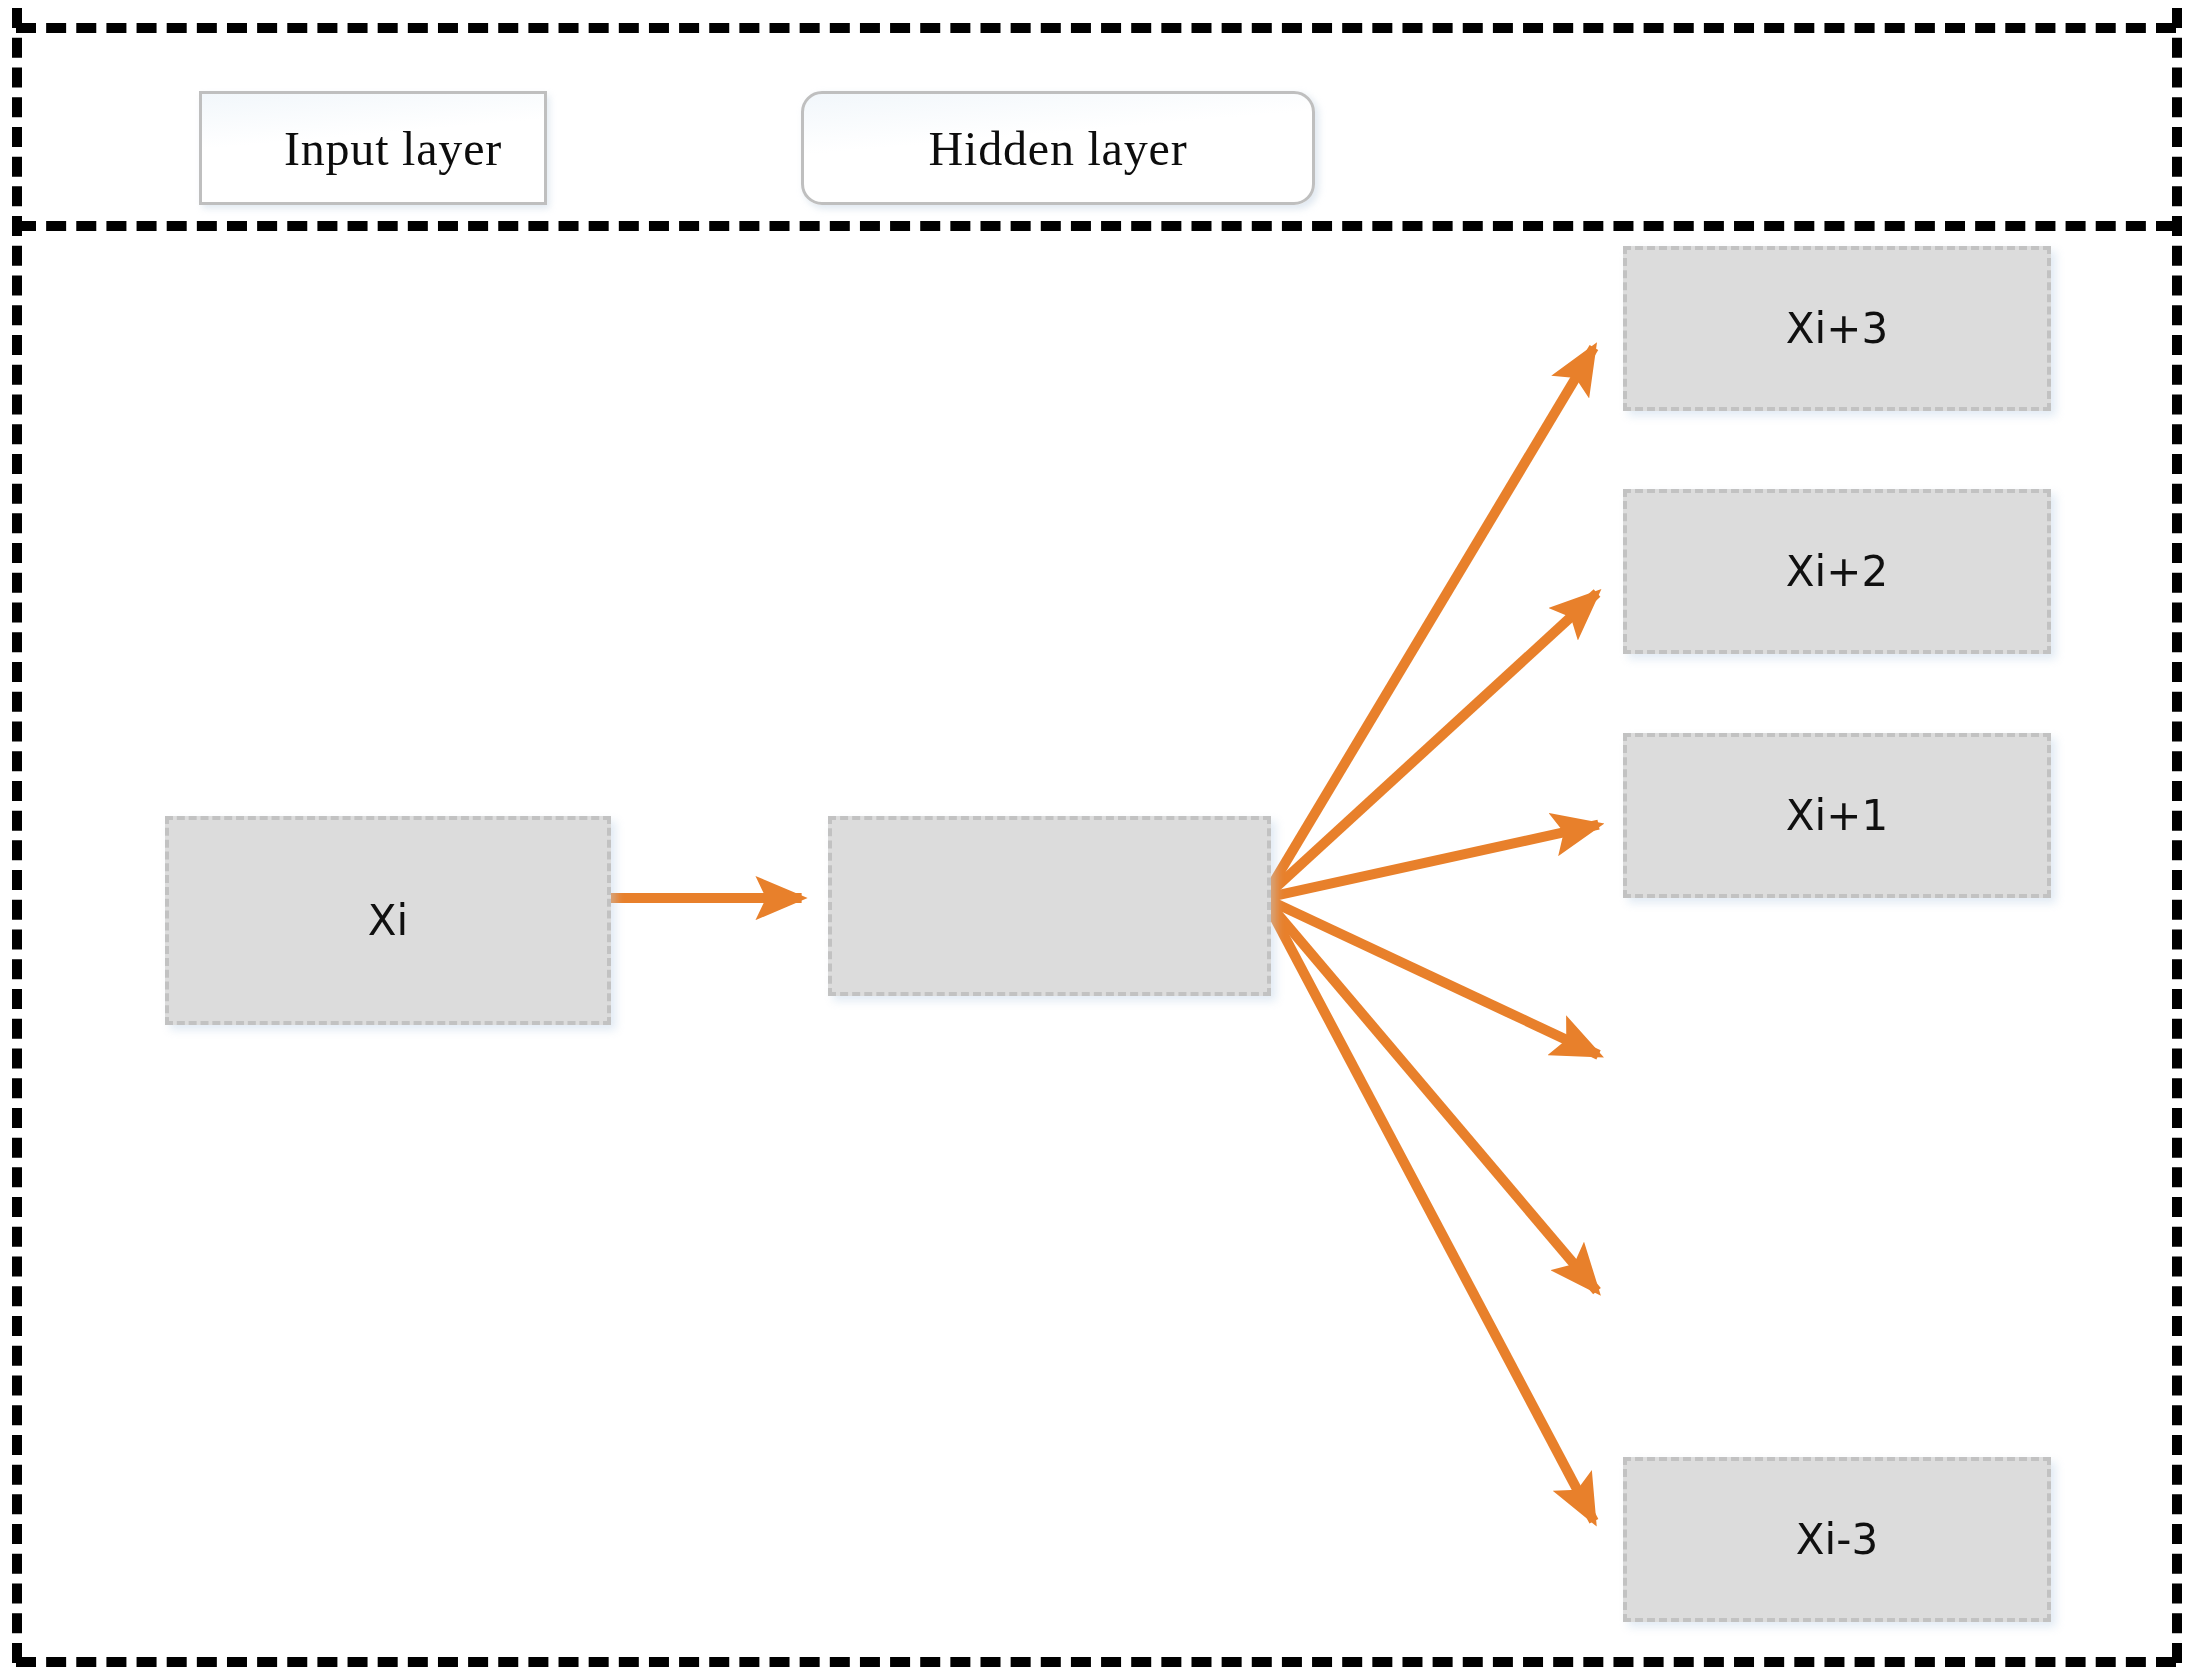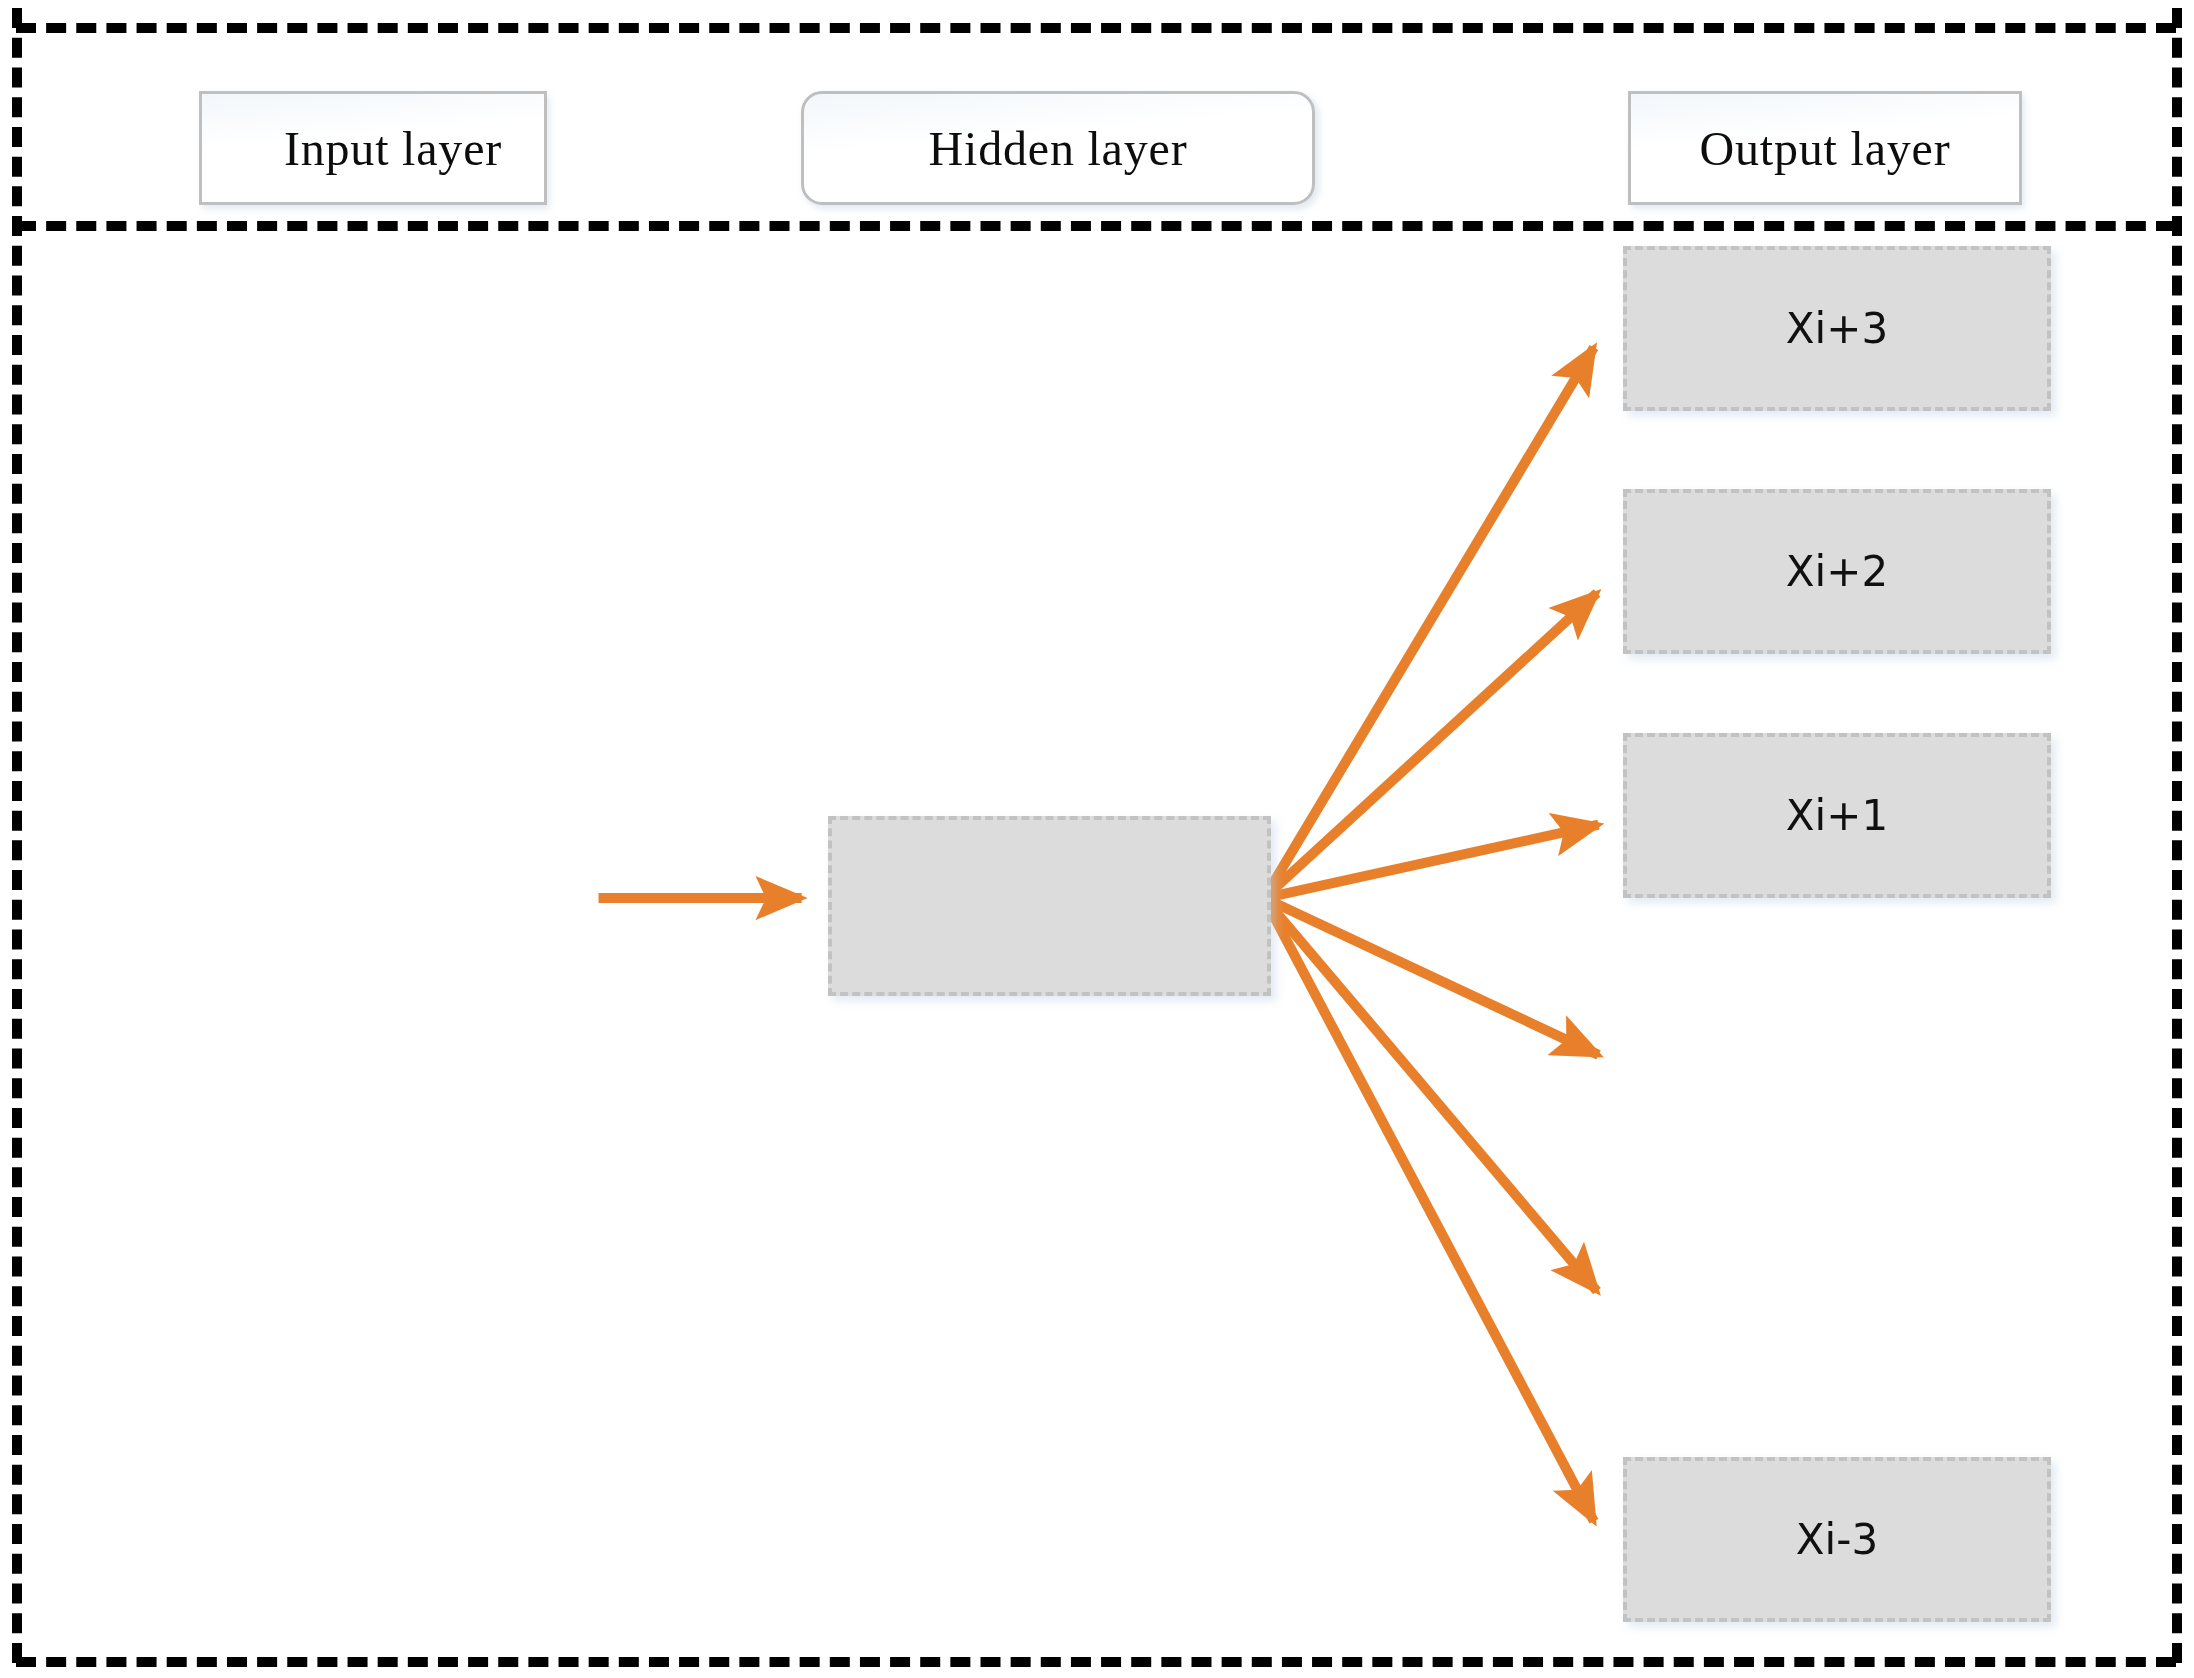--- a/index.html
+++ b/index.html
@@ -119,39 +119,39 @@
 <div id="canvas">
 
   <div class="frame-line frame-left"></div>
   <div class="frame-line frame-right"></div>
   <div class="frame-line frame-top"></div>
   <div class="frame-line frame-divider"></div>
   <div class="frame-line frame-bottom"></div>
 
   <div class="layer-label" id="label-input">Input layer</div>
   <div class="layer-label" id="label-hidden">Hidden layer</div>
-  <div class="layer-label" id="label-output">Output layer</div>
 
   <svg id="edges" viewBox="0 0 2841 2173" xmlns="http://www.w3.org/2000/svg">
     <defs>
       <marker id="ah" markerWidth="5.2" markerHeight="4.4" refX="4.6" refY="2.2" orient="auto" markerUnits="strokeWidth">
         <path d="M0,0 L5.2,2.2 L0,4.4 L1.05,2.2 Z" fill="#E8802B"></path>
       </marker>
     </defs>
 
     <line x1="775" y1="1163" x2="1038" y2="1163" stroke="#E8802B" stroke-width="13" marker-end="url(#ah)"></line>
 
     <line x1="1637" y1="1163" x2="2064" y2="450" stroke="#E8802B" stroke-width="13" marker-end="url(#ah)"></line>
     <line x1="1637" y1="1163" x2="2068" y2="768" stroke="#E8802B" stroke-width="13" marker-end="url(#ah)"></line>
     <line x1="1637" y1="1163" x2="2070" y2="1068" stroke="#E8802B" stroke-width="13" marker-end="url(#ah)"></line>
     <line x1="1637" y1="1163" x2="2070" y2="1366" stroke="#E8802B" stroke-width="13" marker-end="url(#ah)"></line>
     <line x1="1637" y1="1163" x2="2068" y2="1672" stroke="#E8802B" stroke-width="13" marker-end="url(#ah)"></line>
     <line x1="1637" y1="1163" x2="2064" y2="1970" stroke="#E8802B" stroke-width="13" marker-end="url(#ah)"></line>
   </svg>
 
+  <div class="node" id="node-input">Xi</div>
 
   <div class="node" id="node-hidden"></div>
 
   <div class="node node-out" id="out-0">Xi+3</div>
   <div class="node node-out" id="out-1">Xi+2</div>
   <div class="node node-out" id="out-2">Xi+1</div>
   <div class="node node-out" id="out-5">Xi-3</div>
 
 </div>
 

